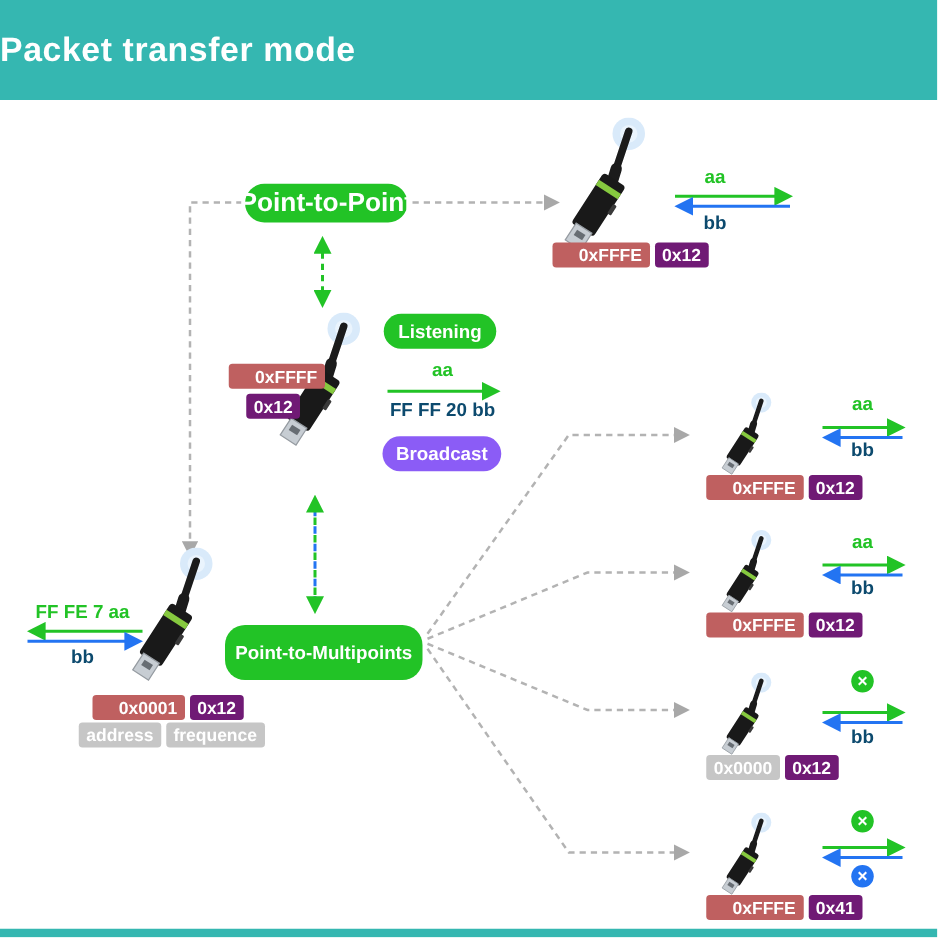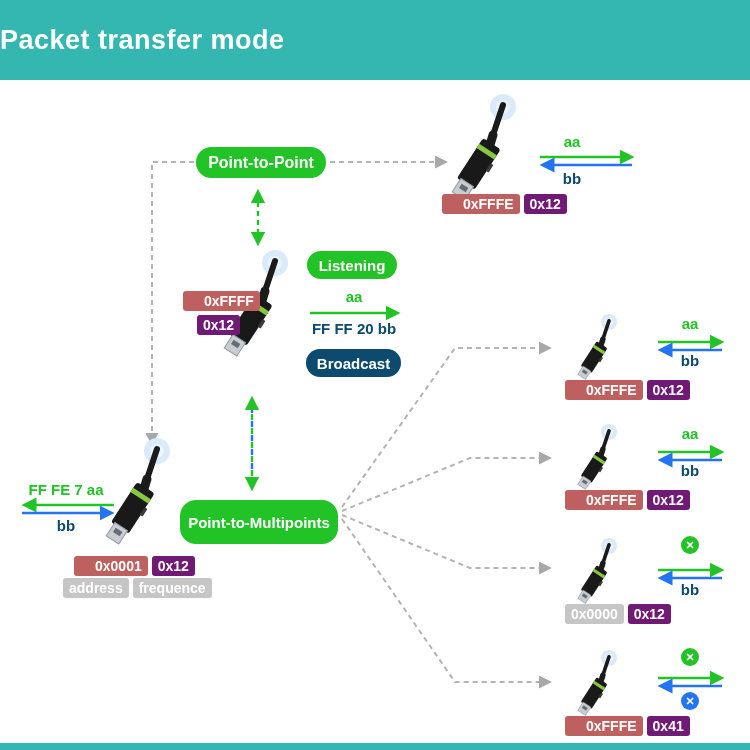--- a/index.html
+++ b/index.html
@@ -16,21 +16,21 @@
   .dash-green2{fill:none;stroke:#22c326;stroke-width:2.4;stroke-dasharray:6 8;}
   .dash-blue2{fill:none;stroke:#2374f2;stroke-width:2.4;stroke-dasharray:6 8;stroke-dashoffset:-7;}
   .arr-g{stroke:#22c326;stroke-width:2.5;}
   .arr-b{stroke:#2374f2;stroke-width:2.5;}
 
   .dongle{position:absolute;}
 
   .pill{position:absolute;display:flex;align-items:center;justify-content:center;
         color:#fff;font-weight:bold;border-radius:16px;white-space:nowrap;}
   .green-pill{background:#22c326;}
-  .blue-pill{background:#0c4a6e;text-align:right;}
+  .blue-pill{background:#8b5cf6;text-align:right;}
 
   .lbl{position:absolute;font-weight:bold;font-size:15px;text-align:center;white-space:nowrap;}
   .green-text{color:#22c326;}
   .blue-text{color:#0c4a6e;}
 
   .badge-row{position:absolute;display:flex;gap:4px;}
   .badge{color:#fff;font-weight:bold;font-size:14px;padding:1px 6px;border-radius:3px;
          white-space:nowrap;line-height:18px;}
   .badge.abs{position:absolute;}
   .red{background:#bf6060;padding-left:21px;}
@@ -126,21 +126,21 @@
   <svg class="dongle" style="left:570px;top:424px;width:62px;height:74px" viewBox="0 0 100 120">
       <use href="#dongle-sym"></use>
     </svg>
   <svg class="dongle" style="left:570px;top:538px;width:62px;height:74px" viewBox="0 0 100 120">
       <use href="#dongle-sym"></use>
     </svg>
   <svg class="dongle" style="left:570px;top:650px;width:62px;height:74px" viewBox="0 0 100 120">
       <use href="#dongle-sym"></use>
     </svg>
 
-  <div class="pill green-pill" style="left:196px;top:147px;width:130px;height:31px;font-size:16px">Point-to-Point</div>
+  <div class="pill green-pill" style="left:196px;top:147px;width:130px;height:31px;font-size:21px">Point-to-Point</div>
   <div class="pill green-pill" style="left:307px;top:251px;width:90px;height:28px;font-size:15px">Listening</div>
   <div class="pill blue-pill" style="left:306px;top:349px;width:95px;height:28px;font-size:15px">Broadcast</div>
   <div class="pill green-pill" style="left:180px;top:500px;width:158px;height:44px;font-size:15px">Point-to-Multipoints</div>
 
   <div class="lbl green-text" style="left:540px;top:133px;width:64px">aa</div>
   <div class="lbl blue-text" style="left:540px;top:170px;width:64px">bb</div>
   <div class="badge-row" style="left:442px;top:194px">
     <span class="badge red">0xFFFE</span>
     <span class="badge purple">0x12</span>
   </div>

